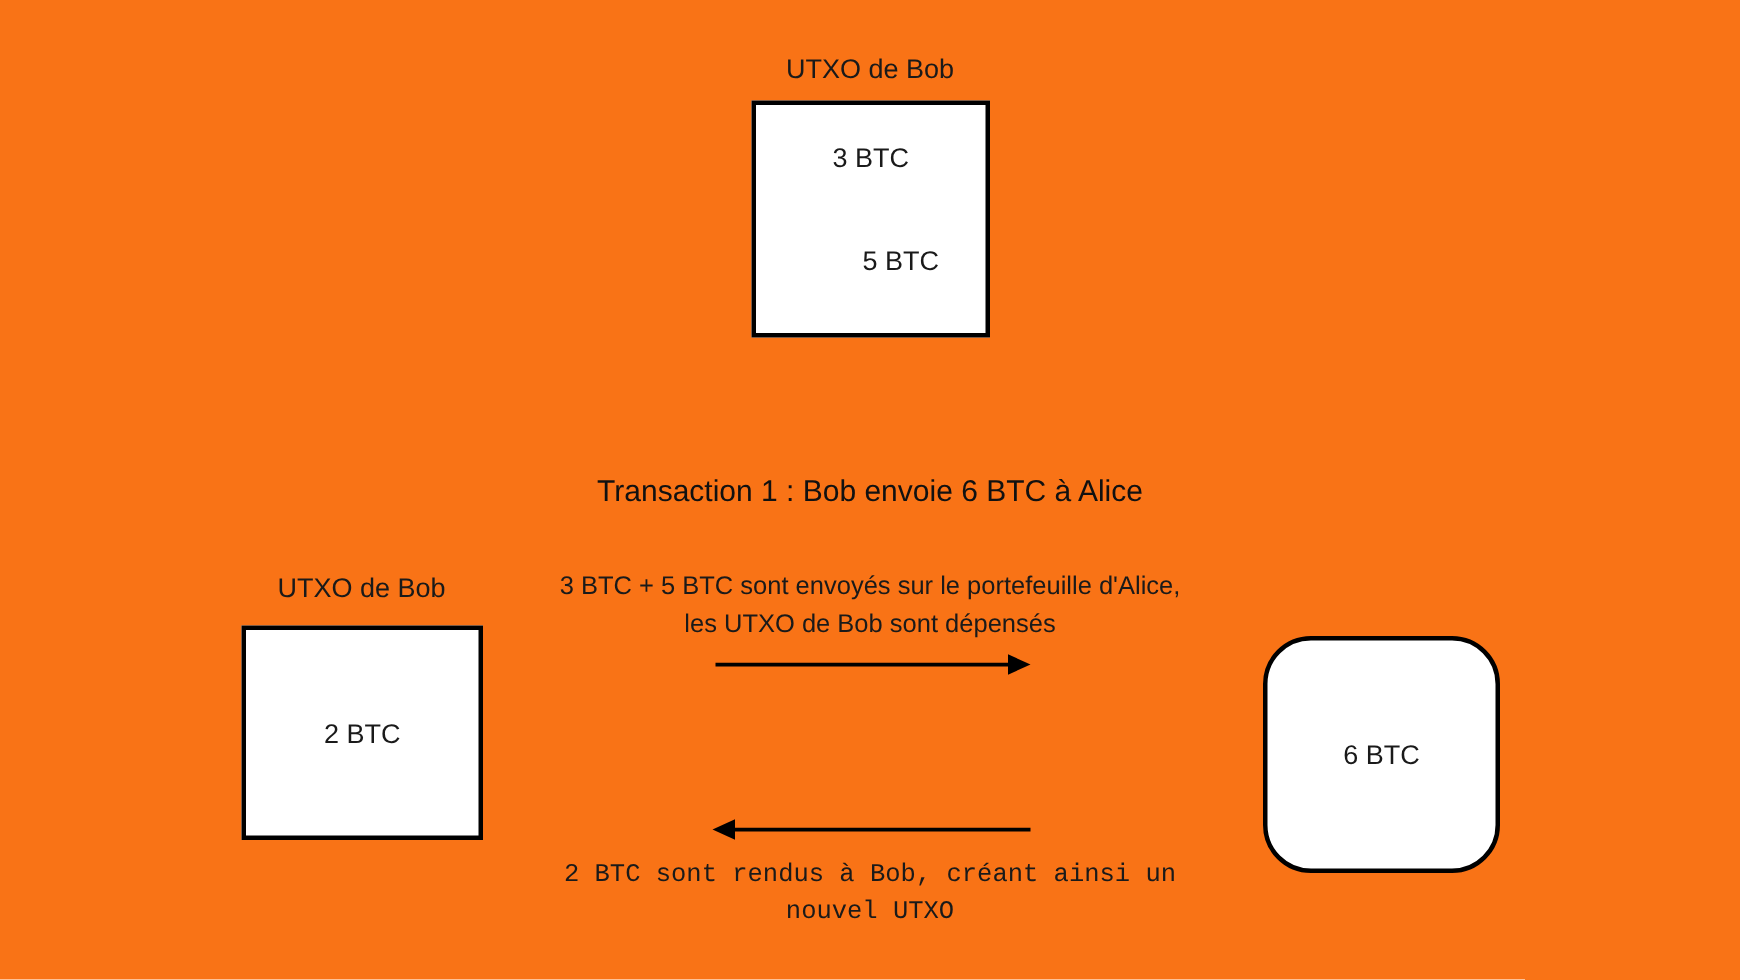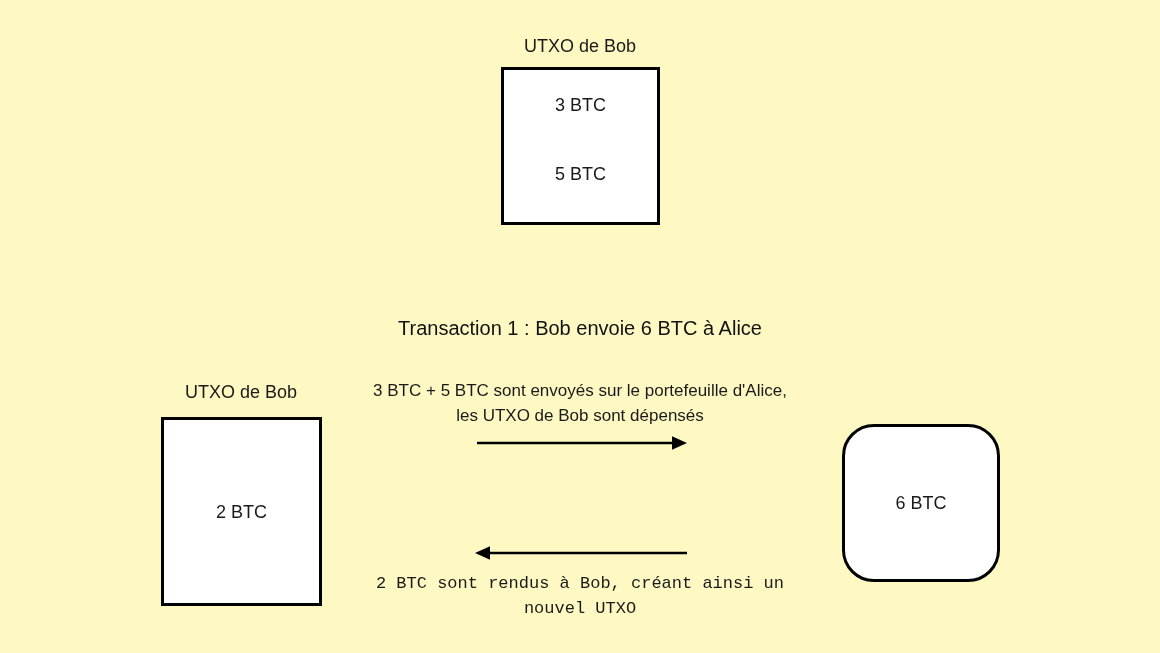--- a/index.html
+++ b/index.html
@@ -4,21 +4,21 @@
 <style>
   html, body {
     margin: 0;
     padding: 0;
     background: #ffffff;
   }
   .canvas {
     position: relative;
     width: 1160px;
     height: 653px;
-    background: #fef9c3;
+    background: #f97316;
     font-family: "Liberation Sans", "DejaVu Sans", sans-serif;
     color: #1a1a1a;
     overflow: hidden;
   }
   .utxo-label {
     position: absolute;
     text-align: center;
     font-size: 18px;
     line-height: 26px;
     color: #1a1a1a;
@@ -75,28 +75,28 @@
 </style>
 </head>
 <body>
 
 <div class="canvas">
 
   <div class="utxo-label" style="left:460px; top:33px; width:240px;">UTXO de Bob</div>
 
   <div class="utxo-box" style="left:501px; top:67px; width:159px; height:158px;padding-left:48px;">
     <div class="utxo-value" style="top:22px;">3 BTC</div>
-    <div class="utxo-value" style="top:91px;">5 BTC</div>
+    <div class="utxo-value" style="top:91px;margin-left:20px;">5 BTC</div>
   </div>
 
   <div class="title">Transaction 1 : Bob envoie 6 BTC à Alice</div>
 
   <div class="utxo-label" style="left:141px; top:379px; width:200px;">UTXO de Bob</div>
 
-  <div class="utxo-box centered" style="left:161px; top:417px; width:161px; height:189px;">
+  <div class="utxo-box centered" style="left:161px; top:417px; width:161px; height:143px;">
     <div class="utxo-value">2 BTC</div>
   </div>
 
 
   <div class="utxo-box centered" style="left:842px; top:424px; width:158px; height:158px;border-radius:32px;">
     <div class="utxo-value">6 BTC</div>
   </div>
 
   <div class="caption" style="top:378px;">3 BTC + 5 BTC sont envoyés sur le portefeuille d'Alice, les UTXO de Bob sont dépensés</div>
 

